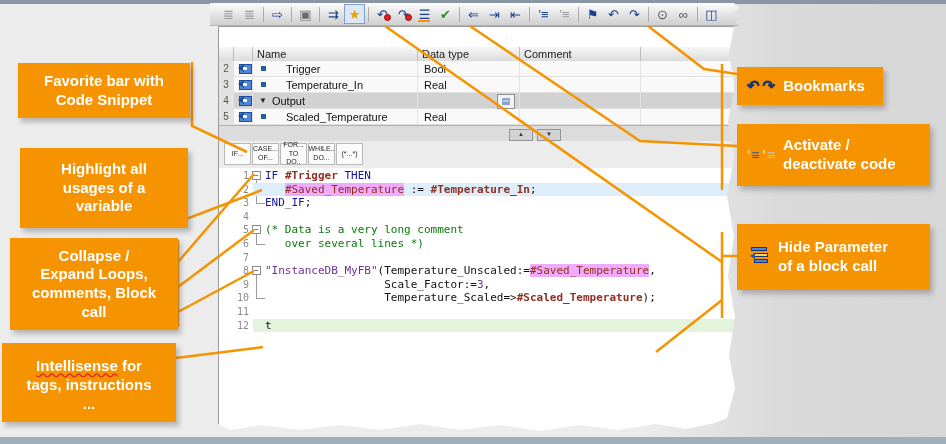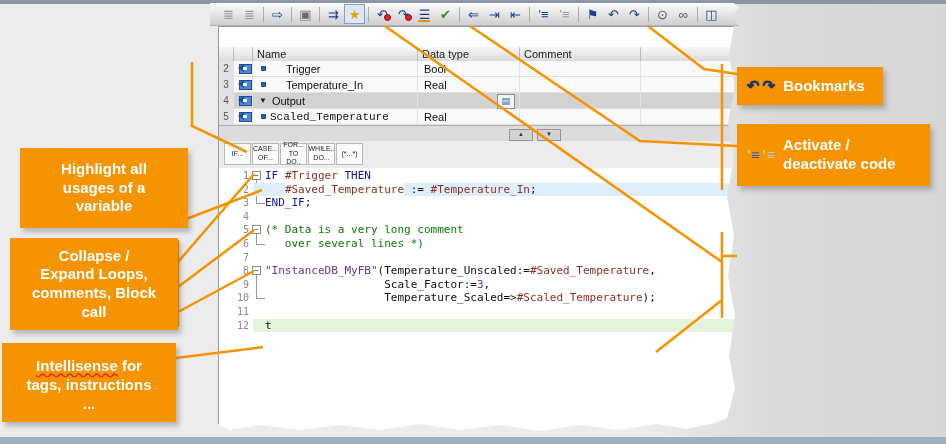--- a/index.html
+++ b/index.html
@@ -70,22 +70,22 @@
   
   .code{position:absolute;left:0;top:141px;width:100%;height:265px;background:#fff;
     font-family:"DejaVu Sans Mono",monospace;font-size:11px;}
   .codeline{position:absolute;left:0;width:518px;height:13.6px;}
   .lnum{position:absolute;left:0;top:0;width:30px;text-align:right;color:#8a8a8a;font-size:10px;line-height:13.6px;}
   .lbody{position:absolute;left:34px;right:2px;top:0;height:13.6px;line-height:13.6px;white-space:pre;
     padding-left:12px;}
   .hl-blue{background:#ddeefa;}
   .hl-green{background:#e4f3dc;}
   .tk-kw{color:#1414a0;font-weight:normal;}
-  .tk-tag{color:#8f3022;}
-  .tk-taghl{color:#8f3022;background:#ffffff;}
+  .tk-tag{color:#8f3022;font-weight:bold;}
+  .tk-taghl{color:#8f3022;background:#f0abfc;}
   .tk-cm{color:#0a7a0a;}
   .tk-call{color:#703090;}
   .tk-num{color:#703090;}
   .tk-pl{color:#101010;}
   .foldbox{position:absolute;width:9px;height:9px;background:#fff;border:1px solid #8a8a8a;
     font-size:8px;line-height:7px;text-align:center;color:#444;box-sizing:border-box;}
   .brk{position:absolute;width:8px;border-left:1px solid #9a9a9a;border-bottom:1px solid #9a9a9a;}
 
   
   .callout{position:absolute;background:#f59300;color:#fff;font-weight:bold;font-size:15px;line-height:1.25;
@@ -253,21 +253,21 @@
           </div>
           <div class="c fillc"></div>
         </div>
         <div class="irow" style="top: 82px; background: rgb(249, 249, 249);">
           <div class="c numc">5</div>
           <div class="c tagc">
             <span class="tag-icon"></span>
           </div>
           <div class="c namec">
             <span class="bullet"></span>
-            <span style="margin-left: 4px; font-family: Liberation Mono, monospace;">Scaled_Temperature</span>
+            <span style="margin-left: 20px;">Scaled_Temperature</span>
           </div>
           <div class="c dtc">
             <span>Real</span>
           </div>
           <div class="c cmc">
             <span></span>
           </div>
           <div class="c fillc"></div>
         </div>
       </div>
@@ -371,20 +371,22 @@
       <polyline points="648,26 704,69 737,74"></polyline>
       <polyline points="722,64 722,190"></polyline>
       <polyline points="470,26 640,141 737,146"></polyline>
       <polyline points="385,26 722,262"></polyline>
       <polyline points="722,232 722,318"></polyline>
       <polyline points="722,256 737,256"></polyline>
       <polyline points="722,300 656,352"></polyline>
     </g>
   </svg>
 
+  <div class="callout" style="left:18px;top:63px;width:172px;height:55px;">Favorite bar with
+Code Snippet</div>
   <div class="callout" style="left:20px;top:148px;width:168px;height:80px;">Highlight all
 usages of a
 variable</div>
   <div class="callout" style="left:2px;top:343px;width:174px;height:79px;display:block;padding-top:14px;box-sizing:border-box;"><span class="wavy">Intellisense</span><span> for
 tags, instructions
 ...</span></div>
   <div class="callout" style="left:10px;top:238px;width:168px;height:92px;">Collapse /
 Expand Loops,
 comments, Block
 call</div>
@@ -399,13 +401,20 @@
 
   <div class="callout lefty" style="left:737px;top:124px;width:193px;height:62px;text-align:left;">
     <span class="co-ico">
       <span class="act-ico"><span class="q">'</span><span style="color:#2558a5;">≡</span></span>
       <span class="act-ico"><span class="q">'</span><span style="color:#c9c9c9;">≡</span></span>
     </span>
     <span>Activate /
 deactivate code</span>
   </div>
 
+  <div class="callout lefty" style="left:737px;top:224px;width:193px;height:66px;text-align:left;">
+    <span class="hide-ico">
+      <span class="r1"></span><span class="r2"></span><span class="r3"></span><span class="arr"></span>
+    </span>
+    <span>Hide Parameter
+of a block call</span>
+  </div>
 </div>
 
 </body></html>

